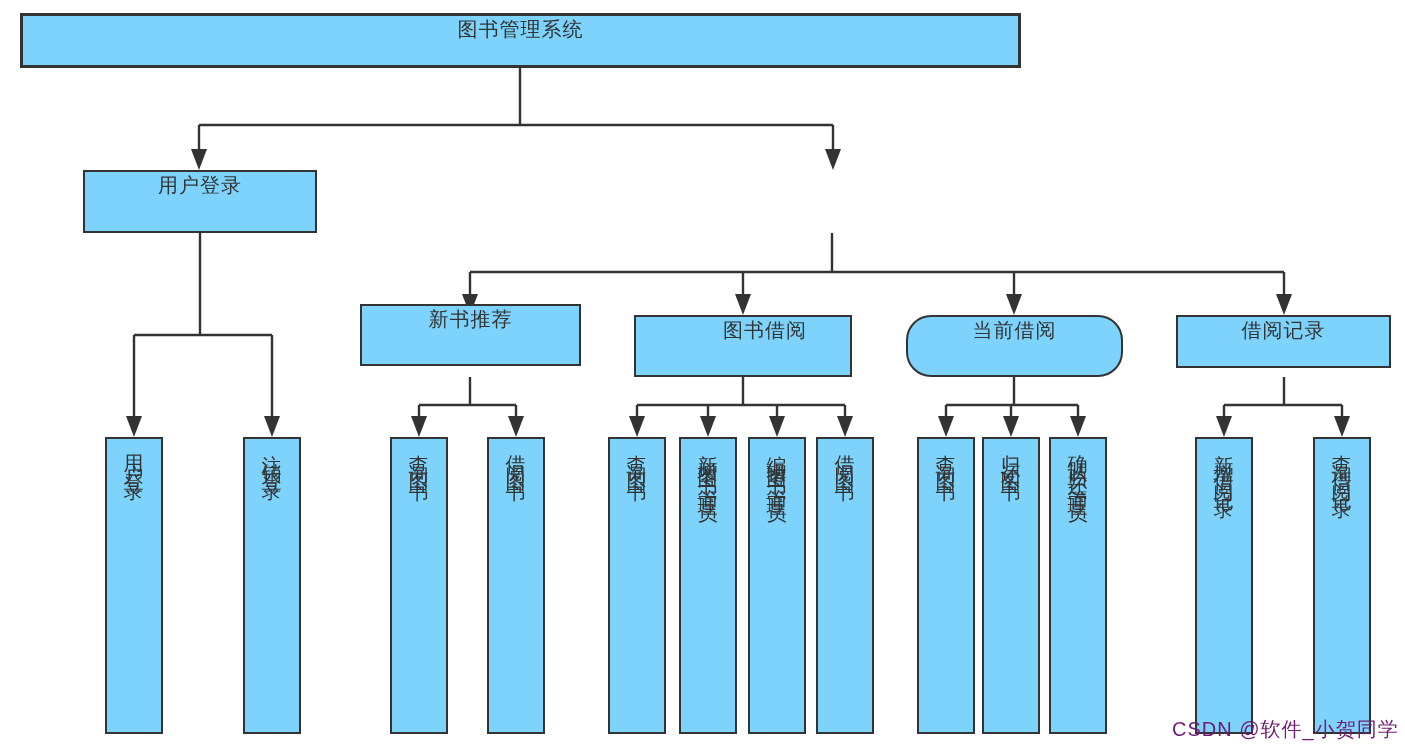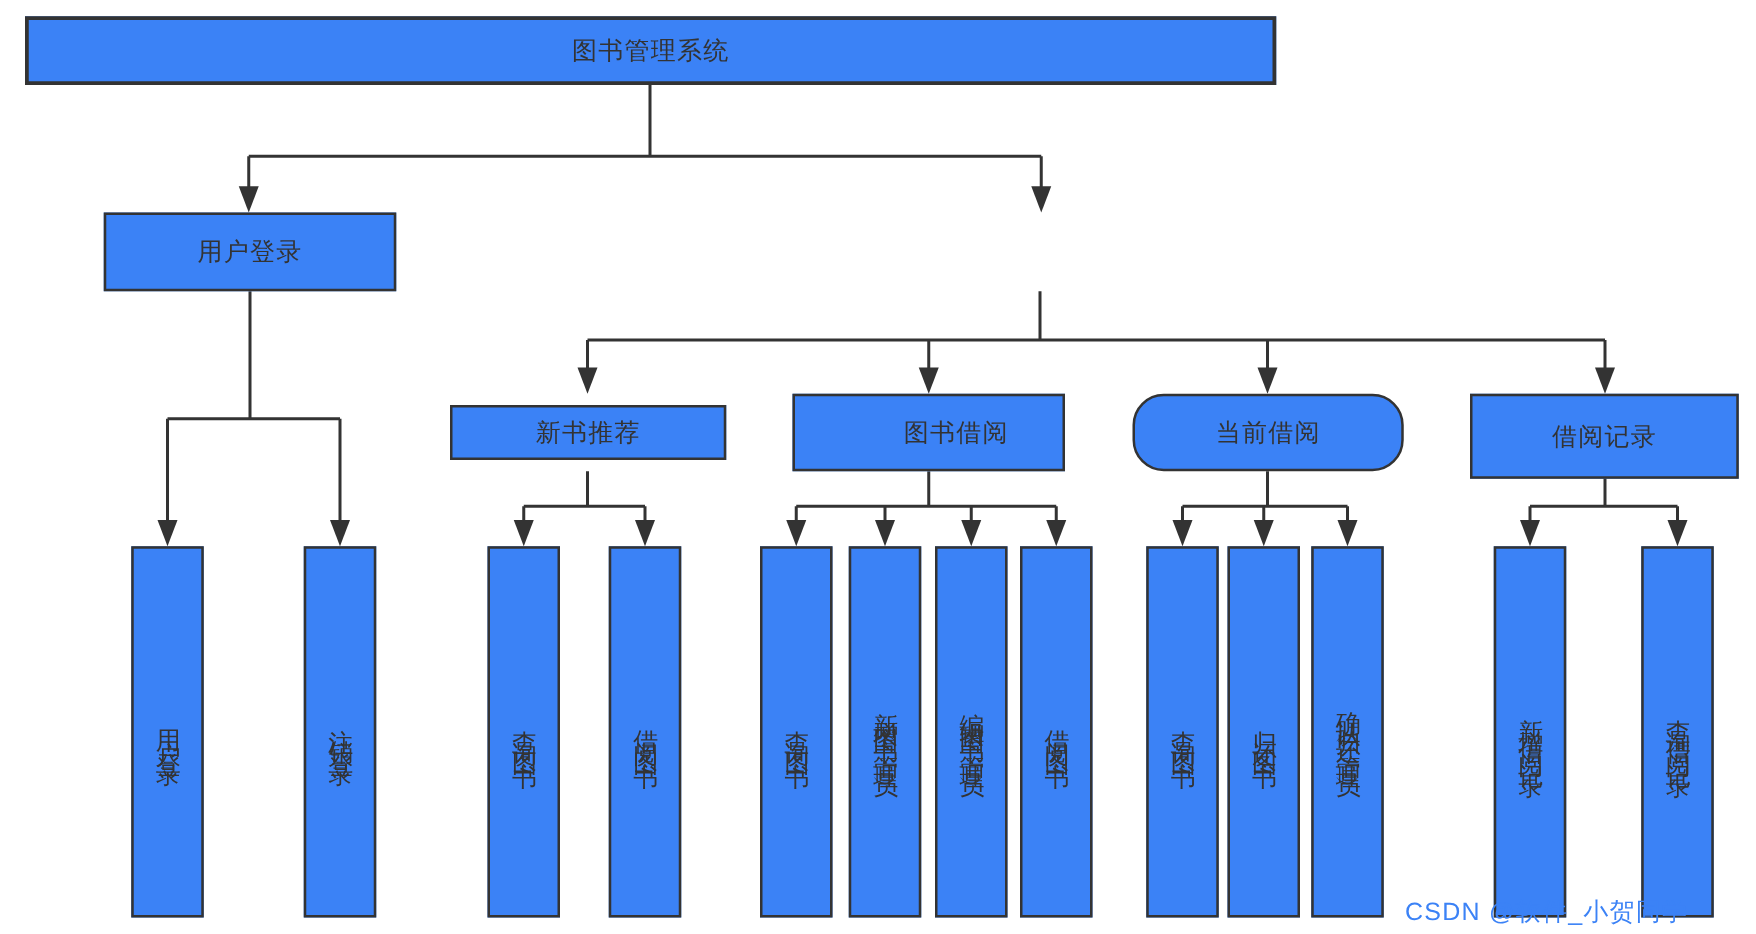--- a/index.html
+++ b/index.html
@@ -18,24 +18,24 @@
   }
   .connectors {
     position: absolute;
     left: 0;
     top: 0;
     z-index: 0;
   }
   .node {
     position: absolute;
     box-sizing: border-box;
-    background: #3b82f6;
+    background: #7dd3fc;
     border: 2px solid #333333;
     display: flex;
-    align-items: center;
+    align-items: flex-start;
     justify-content: center;
     z-index: 1;
   }
   .node.root {
     border-width: 3px;
   }
   .node .hlabel {
     font-size: 20px;
     letter-spacing: 1px;
     white-space: nowrap;
@@ -45,24 +45,24 @@
     text-orientation: mixed;
     font-size: 20px;
     letter-spacing: 9px;
     line-height: 1;
   }
   .node.leaf.long .vlabel {
     letter-spacing: 7px;
   }
   .watermark {
     position: absolute;
-    left: 1124px;
+    left: 1172px;
     top: 716px;
     font-size: 20px;
-    color: #3b82f6;
+    color: #701a75;
     white-space: nowrap;
     z-index: 2;
     letter-spacing: 1px;
   }
 </style>
 </head>
 <body>
 
 <div class="stage">
 
@@ -110,30 +110,30 @@
   </svg>
 
   <div class="node root" style="left:20px; top:13px; width:1001px; height:55px;">
     <span class="hlabel">图书管理系统</span>
   </div>
 
   <div class="node" style="left:83px; top:170px; width:234px; height:63px;">
     <span class="hlabel">用户登录</span>
   </div>
 
-  <div class="node" style="left:360px; top:324px; width:221px; height:44px;">
+  <div class="node" style="left:360px; top:304px; width:221px; height:62px;">
     <span class="hlabel">新书推荐</span>
   </div>
   <div class="node" style="left:634px; top:315px; width:218px; height:62px;padding-left:44px;">
     <span class="hlabel">图书借阅</span>
   </div>
   <div class="node" style="left:906px; top:315px; width:217px; height:62px;border-radius:25px;">
     <span class="hlabel">当前借阅</span>
   </div>
-  <div class="node" style="left:1176px; top:315px; width:215px; height:68px;">
+  <div class="node" style="left:1176px; top:315px; width:215px; height:53px;">
     <span class="hlabel">借阅记录</span>
   </div>
 
   <div class="node leaf" style="left:105px; top:437px; width:58px; height:297px;">
     <span class="vlabel">用户登录</span>
   </div>
   <div class="node leaf" style="left:243px; top:437px; width:58px; height:297px;">
     <span class="vlabel">注销登录</span>
   </div>
 

